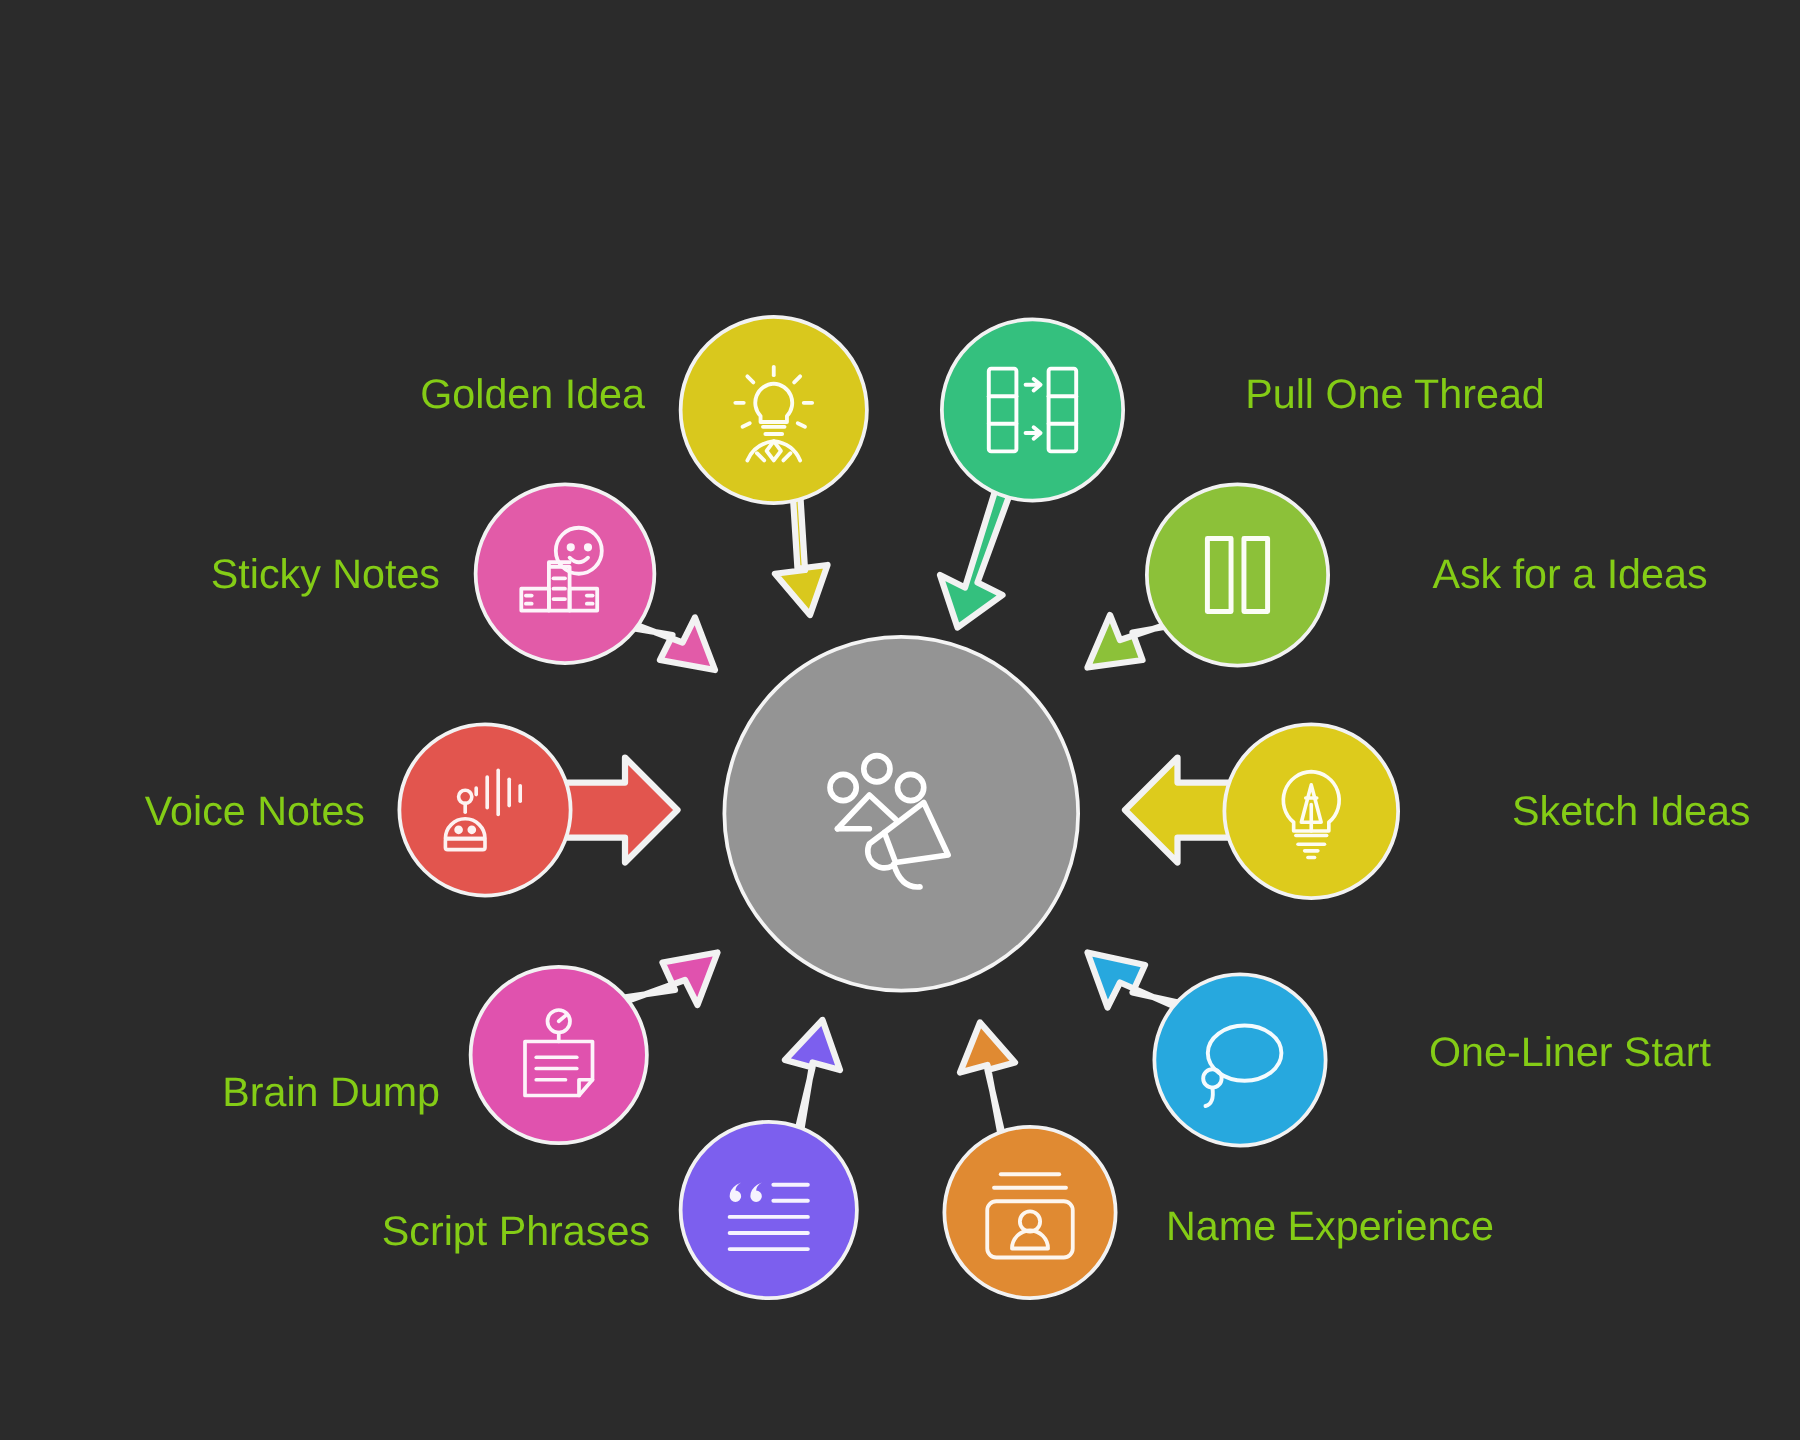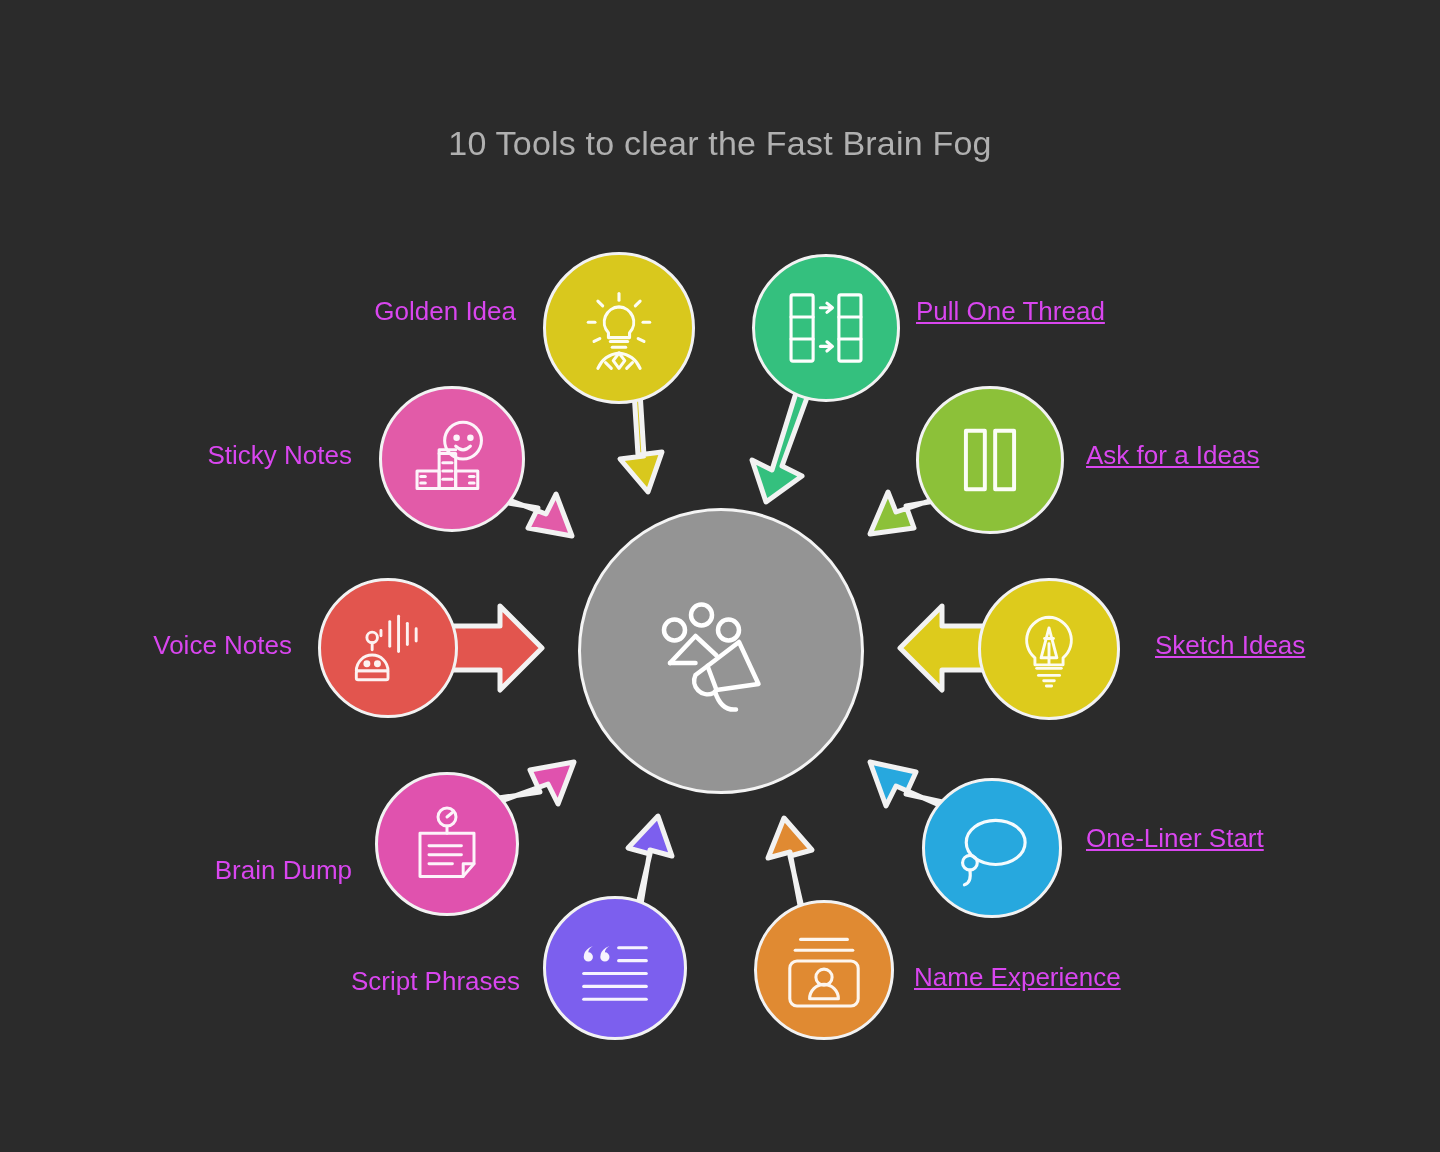--- a/index.html
+++ b/index.html
@@ -22,45 +22,44 @@
   .node{position:absolute;}
   .bubble{
     position:absolute;
     border-radius:50%;
     box-sizing:border-box;
     border:3px solid #f2f2f2;
     display:flex;align-items:center;justify-content:center;
   }
   .label{
     position:absolute;
-    color:#d946ef;
-    font-size:26px;
+    color:#84cc16;
+    font-size:33px;
     line-height:1.18;
     white-space:pre-line;
   }
   .label.r-align{text-align:right;}
-  .label.l-align{text-align:left;text-decoration:underline;}
+  .label.l-align{text-align:center;}
   #center-circle{
     position:absolute;
     left:578px;top:508px;width:286px;height:286px;
     border-radius:50%;
     background:#949494;
     border:3px solid #f4f4f4;
     box-sizing:border-box;
     display:flex;align-items:center;justify-content:center;
   }
   svg{display:block;overflow:visible;}
   #connectors{position:absolute;left:0;top:0;width:1440px;height:1152px;pointer-events:none;}
 </style>
 </head>
 <body>
 
 <div id="stage">
 
-  <div id="title">10 Tools to clear the Fast Brain Fog</div>
 
   <svg id="connectors" viewBox="0 0 1440 1152">
     <defs></defs>
 
     <g>
       <path d="M 596 360 L 632 360 L 638 455 L 662 452 L 648 492 L 620 459 L 644 456 L 638 360 Z" fill="#d9c81d" stroke="#f2f2f2" stroke-width="5" stroke-linejoin="round"></path>
     </g>
 
     <g>
       <path d="M 828 362 L 800 380 L 772 470 L 752 460 L 766 502 L 802 476 L 782 466 L 812 384 Z" fill="#34c07e" stroke="#f2f2f2" stroke-width="5" stroke-linejoin="round"></path>

